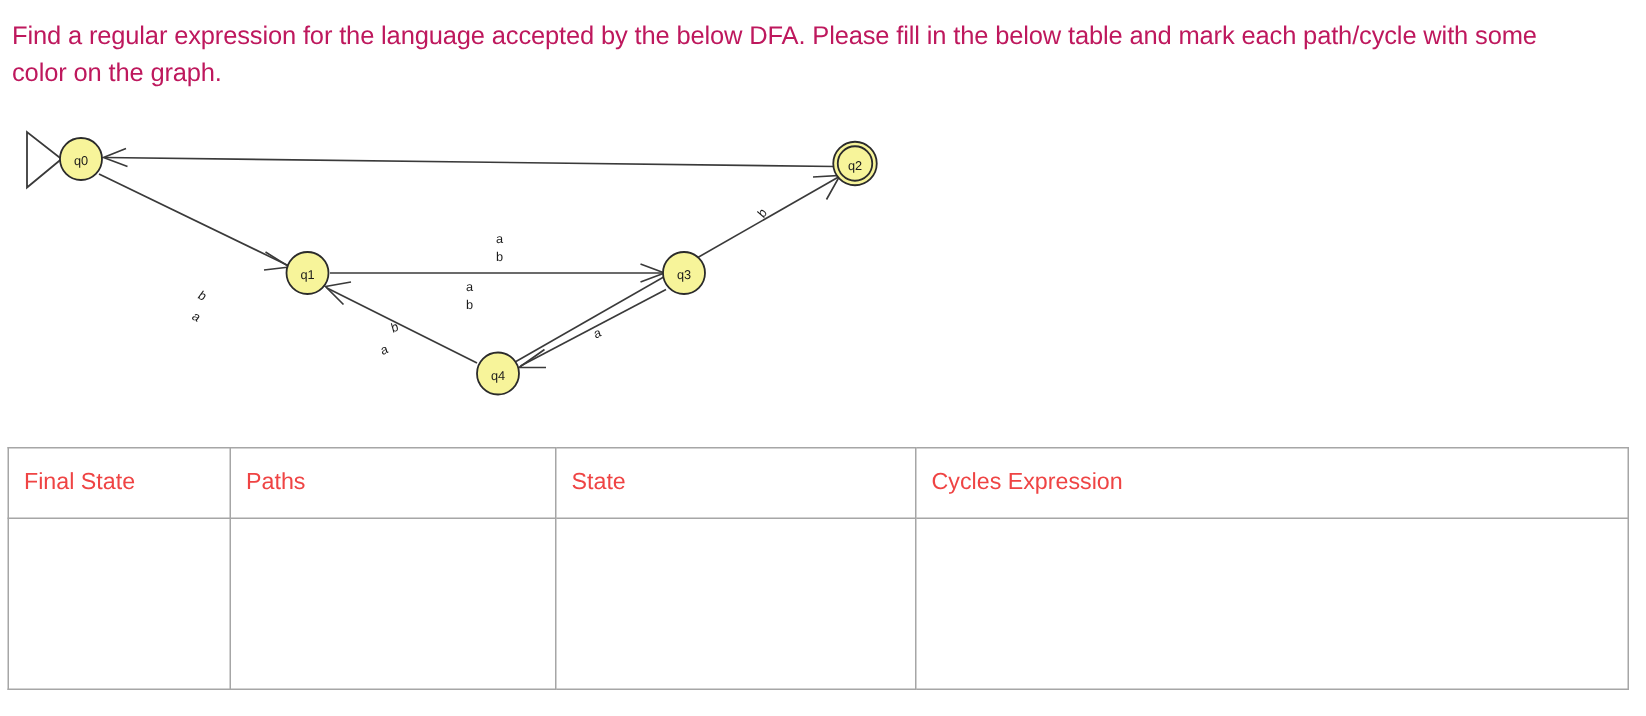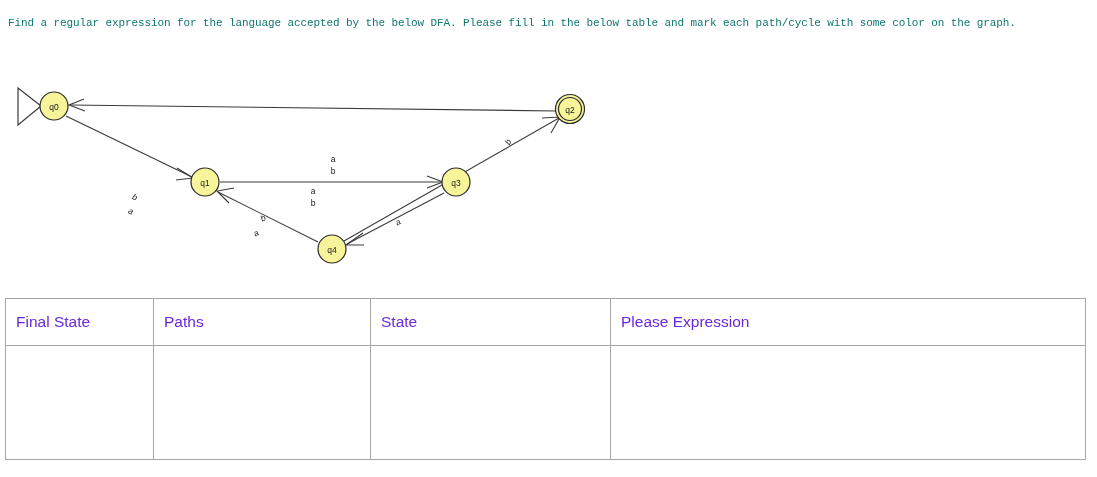--- a/index.html
+++ b/index.html
@@ -15,25 +15,24 @@
     color: #000000;
     overflow: hidden;
   }
 
   
   #prompt-text {
     position: absolute;
     left: 8px;
     top: 11px;
     width: 1040px;
-    font-size: 11px;
+    font-size: 17px;
     line-height: 25px;
-    color: #0f766e;
+    color: #be185d;
     letter-spacing: -0.1px;
-    font-family: Liberation Mono, monospace;
   }
 
   
   #dfa-graph {
     position: absolute;
     left: 0;
     top: 78px;
     width: 620px;
     height: 205px;
   }
@@ -93,21 +92,21 @@
     table-layout: fixed;
   }
   #answer-table td {
     border: 1px solid #a6a6a6;
     padding: 0;
     vertical-align: top;
   }
   .th-cell {
     height: 46px;
     font-size: 15.5px;
-    color: #6d28d9;
+    color: #ef4444;
     padding: 0 0 0 10px !important;
     vertical-align: middle !important;
     margin-top: 17px;
   }
   .body-cell {
     height: 113px;
   }
   .col-final  { width: 148px; }
   .col-paths  { width: 217px; }
   .col-cycles { width: 240px; }
@@ -204,21 +203,21 @@
     <col class="col-final">
     <col class="col-paths">
     <col class="col-cycles">
     <col class="col-regex">
   </colgroup>
   <tbody>
     <tr>
       <td class="th-cell">Final State</td>
       <td class="th-cell">Paths</td>
       <td class="th-cell">State</td>
-      <td class="th-cell">Please Expression</td>
+      <td class="th-cell">Cycles Expression</td>
     </tr>
     <tr>
       <td class="body-cell"></td>
       <td class="body-cell"></td>
       <td class="body-cell"></td>
       <td class="body-cell"></td>
     </tr>
   </tbody>
 </table>
 

